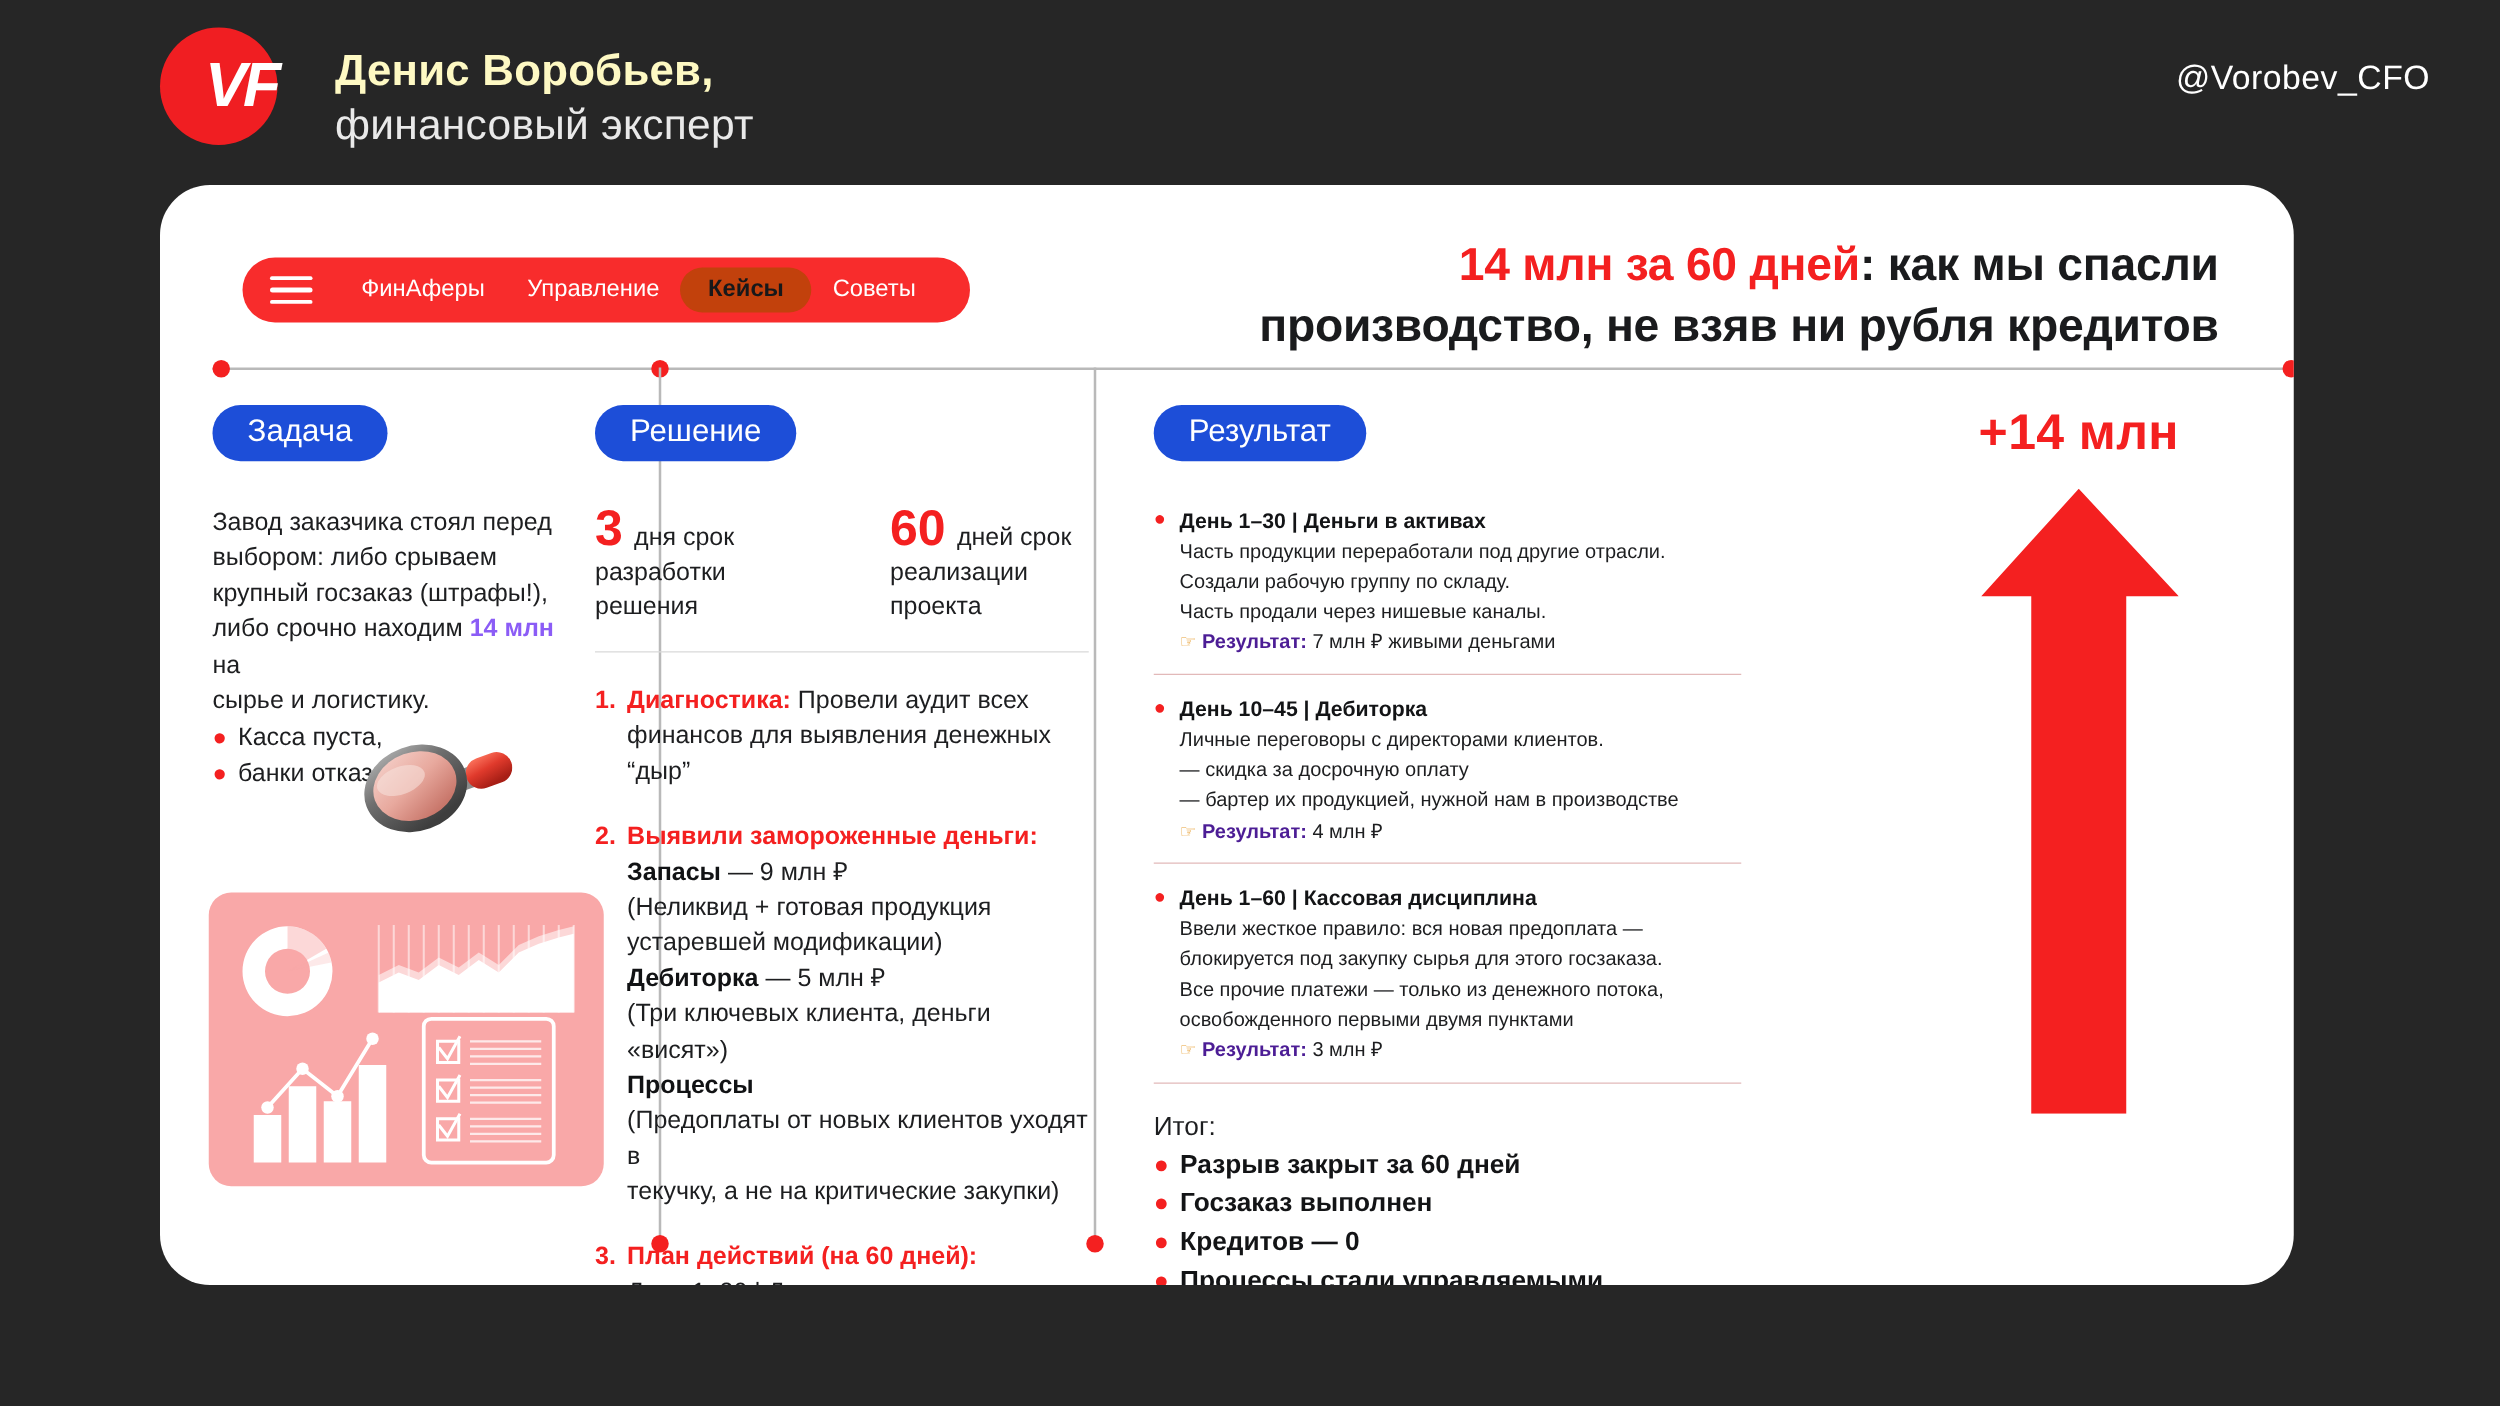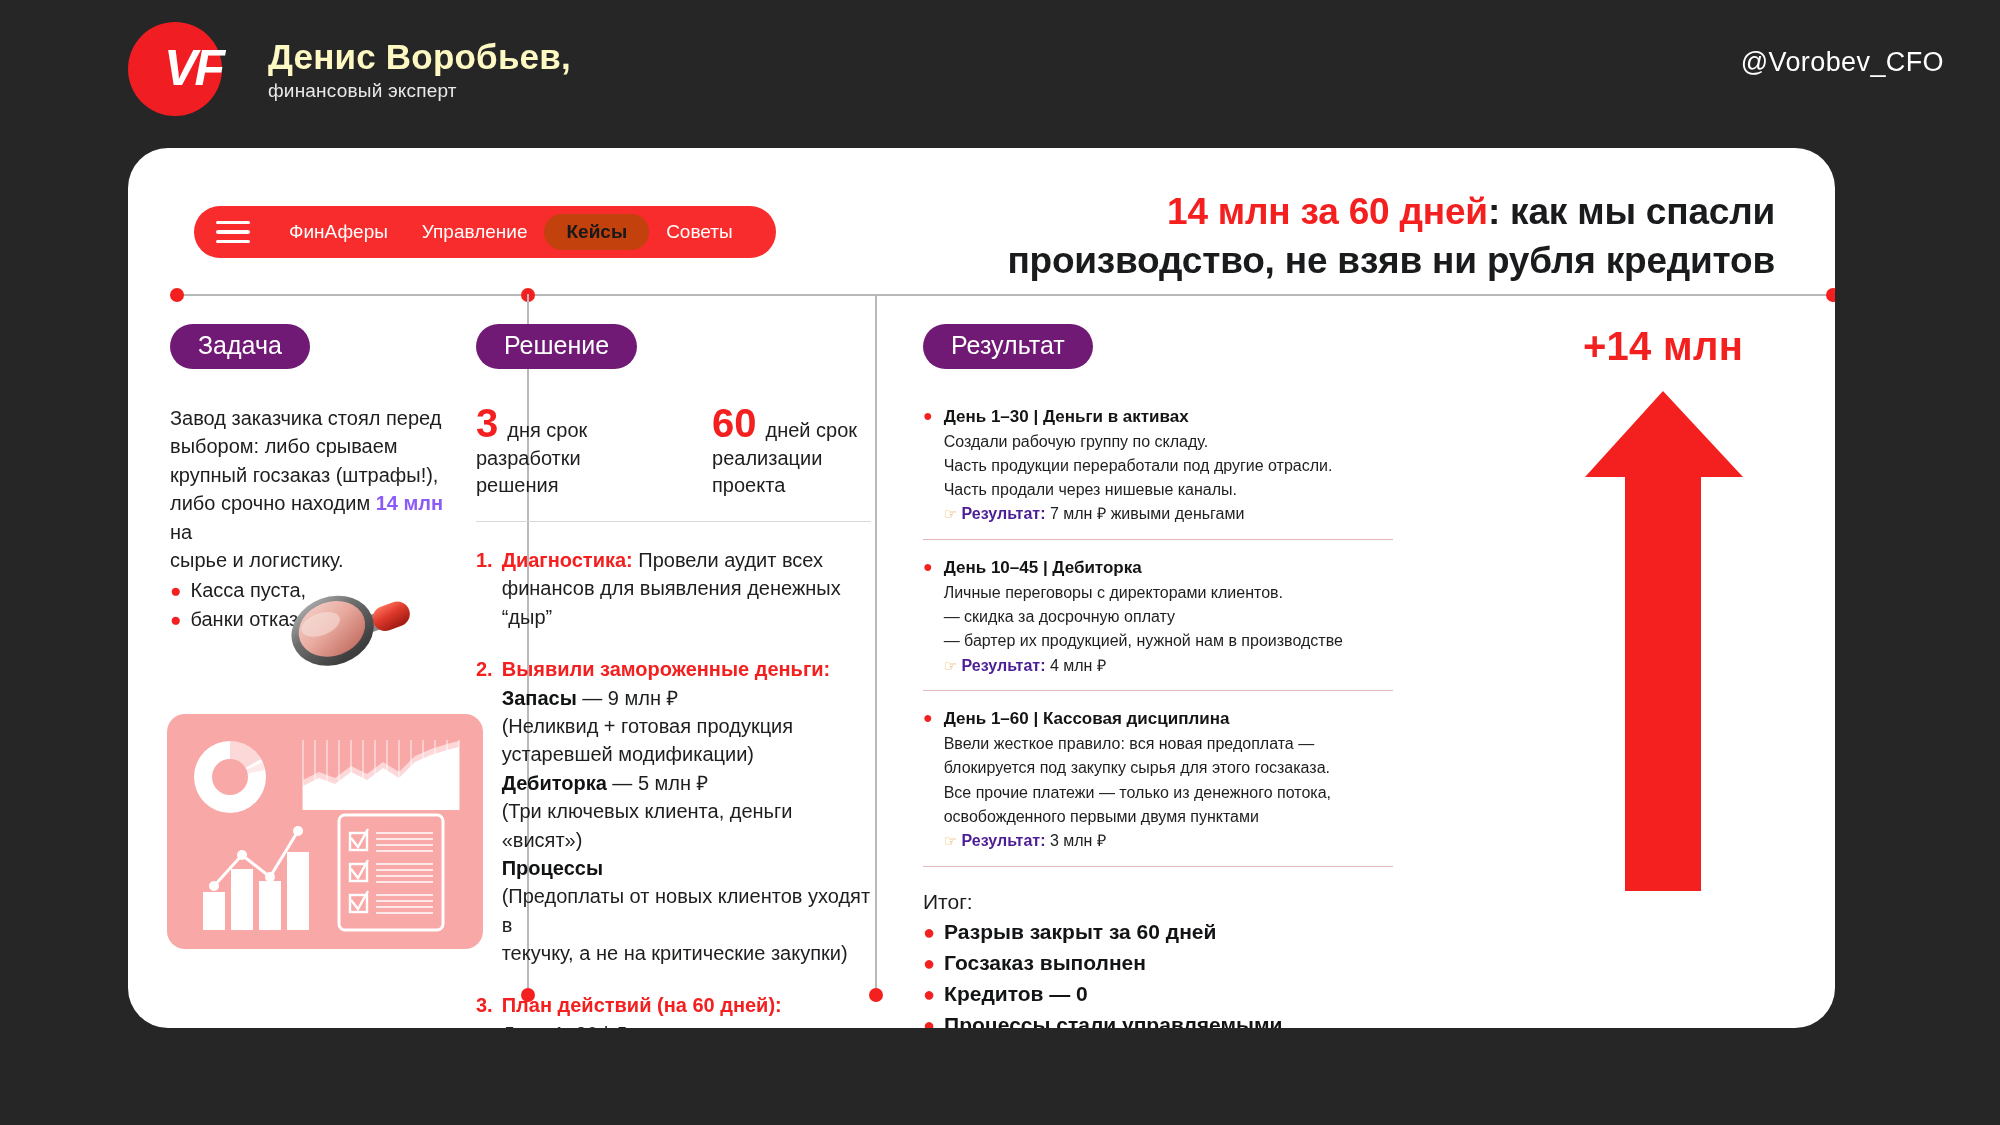--- a/index.html
+++ b/index.html
@@ -23,21 +23,21 @@
     color: #fff; font-weight: 700; font-style: italic;
     font-size: 50px; letter-spacing: -3px; line-height: 1;
     transform: translateY(-1px);
   }
   .author { position: absolute; left: 268px; top: 36px; }
   .author-name {
     color: #fef9c3; font-size: 35px; font-weight: 700; line-height: 1.22;
     letter-spacing: .2px;
   }
   .author-role {
-    color: #e9e9e9; font-size: 19px; font-weight: 400; line-height: 1.25;
+    color: #e9e9e9; font-size: 34px; font-weight: 400; line-height: 1.25;
     letter-spacing: .2px;
   }
   .handle {
     position: absolute; right: 56px; top: 47px;
     color: #ffffff; font-size: 27px; font-weight: 400; letter-spacing: .4px;
   }
 
   
   .card {
     position: absolute; left: 128px; top: 148px;
@@ -79,21 +79,21 @@
   }
   .vrule { position: absolute; top: 146px; width: 2px; background: #b9b9b9; }
 
   
   .col { position: absolute; top: 176px; }
   .col1 { left: 42px;   width: 285px; }
   .col2 { left: 348px;  width: 395px; }
   .col3 { left: 795px;  width: 508px; }
 
   .badge {
-    display: inline-block; background: #701a75; color: #fff;
+    display: inline-block; background: #1d4ed8; color: #fff;
     border-radius: 26px; font-size: 25px; font-weight: 400;
     padding: 9px 28px 11px; line-height: 1;
   }
 
   
   .c1-body {
     margin-top: 35px; color: #1d1e20; font-size: 20px; line-height: 1.42;
   }
   .c1-body .hl { color: #8b5cf6; font-weight: 700; }
   .c1-list { margin-top: 2px; }
@@ -368,22 +368,22 @@
 
   <div class="col col3">
     <div class="badge">Результат</div>
 
     <div style="margin-top:32px;">
 
       <div class="res-block">
         <span class="res-bullet">●</span>
         <div class="res-body">
           <div class="res-title">День 1–30 | Деньги в активах</div>
+          <div class="res-line">Часть продукции переработали под другие отрасли.</div>
           <div class="res-line">Создали рабочую группу по складу.</div>
-          <div class="res-line">Часть продукции переработали под другие отрасли.</div>
           <div class="res-line">Часть продали через нишевые каналы.</div>
           <div class="res-out">
             <span class="hand">☞</span>
             <span class="lbl">Результат:</span><span> 7 млн ₽ живыми деньгами</span>
           </div>
         </div>
       </div>
 
       <div class="res-sep"></div>
 

